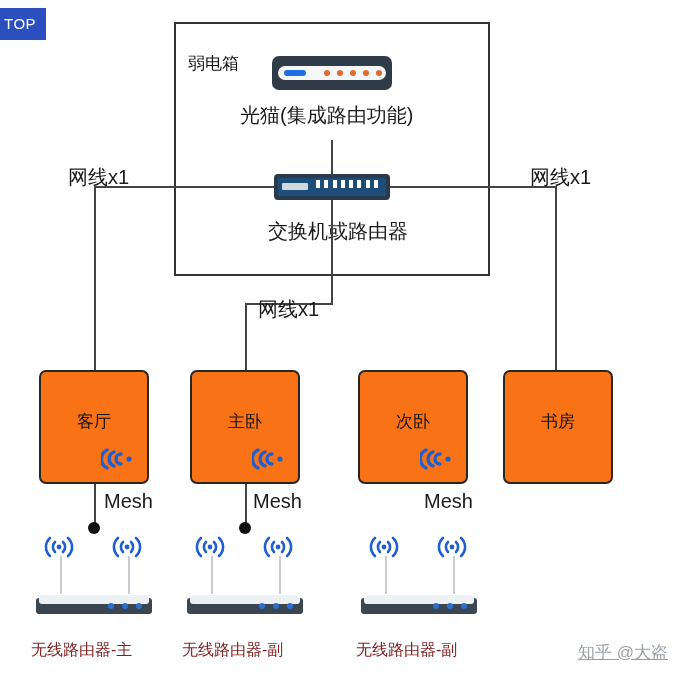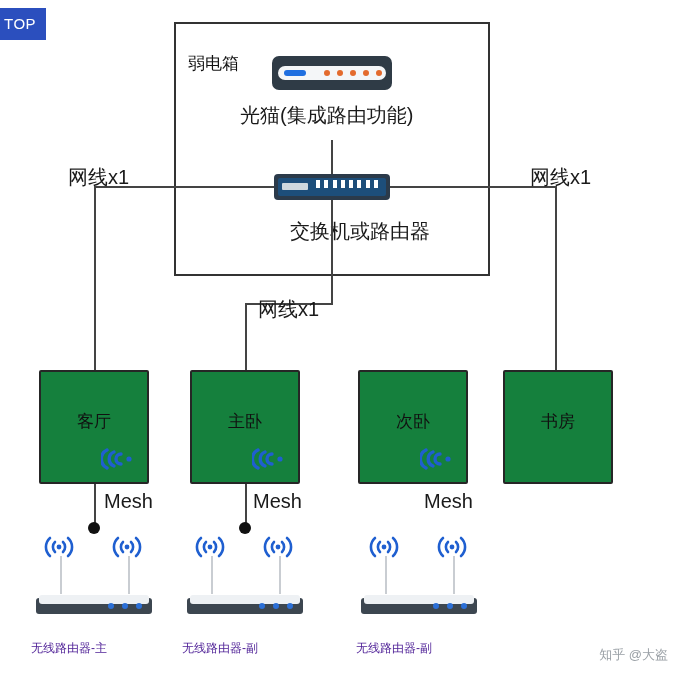--- a/index.html
+++ b/index.html
@@ -154,23 +154,23 @@
     background: #cfd8de;
     border-radius: 1px;
   }
 
   
   .room {
     position: absolute;
     width: 110px;
     height: 114px;
     border: 2px solid #262626;
-    border-radius: 2px;
+    border-radius: 7px;
     box-sizing: border-box;
-    background: #15803d;
+    background: #f97316;
   }
   .room-name {
     position: absolute;
     left: 0;
     right: 0;
     top: 38px;
     text-align: center;
     font-size: 17px;
     color: #111111;
   }
@@ -234,31 +234,32 @@
   }
   .node-dot {
     position: absolute;
     width: 12px;
     height: 12px;
     border-radius: 50%;
     background: #111111;
   }
   .router-caption {
     position: absolute;
-    font-size: 12px;
-    color: #4c1d95;
+    font-size: 16px;
+    color: #7f1d1d;
     white-space: nowrap;
   }
   .watermark {
     position: absolute;
     right: 12px;
     bottom: 16px;
-    font-size: 13px;
+    font-size: 17px;
     color: #9aa0a6;
     white-space: nowrap;
+    text-decoration: underline;
   }
 </style>
 </head>
 <body>
 
 <div id="stage">
 
   <div class="badge">TOP</div>
 
   <div class="cabinet"></div>
@@ -286,21 +287,21 @@
       <i></i>
         <i></i>
         <i></i>
         <i></i>
         <i></i>
         <i></i>
         <i></i>
         <i></i>
     </div>
   </div>
-  <div class="lbl" style="left:268px; top:218px;margin-left:22px;">交换机或路由器</div>
+  <div class="lbl" style="left:268px; top:218px;">交换机或路由器</div>
 
   <div class="ln hline" style="left:94px; top:186px; width:180px;"></div>
   <div class="ln hline" style="left:390px; top:186px; width:166px;"></div>
 
   <div class="lbl" style="left:68px; top:186px; transform:translateY(-22px);">网线x1</div>
   <div class="lbl" style="left:530px; top:186px; transform:translateY(-22px);">网线x1</div>
 
   <div class="ln vline" style="left:94px; top:186px; height:184px;"></div>
 
   <div class="ln vline" style="left:555px; top:186px; height:184px;"></div>

